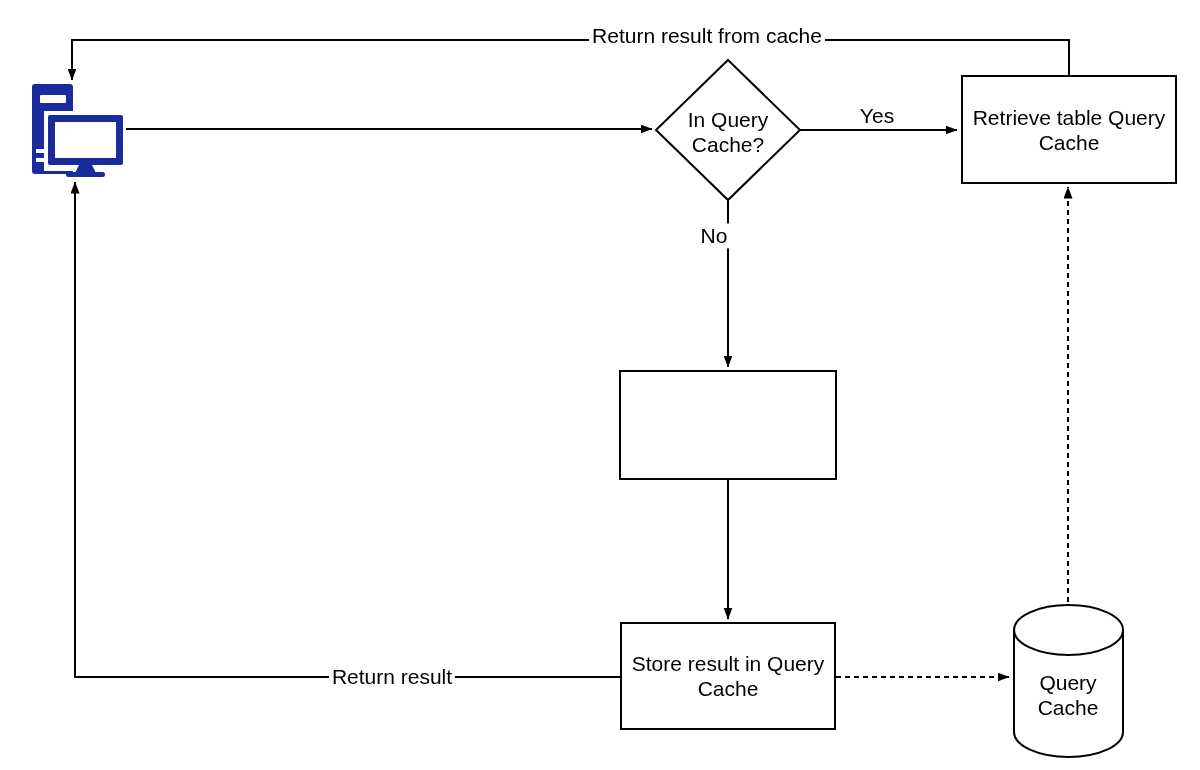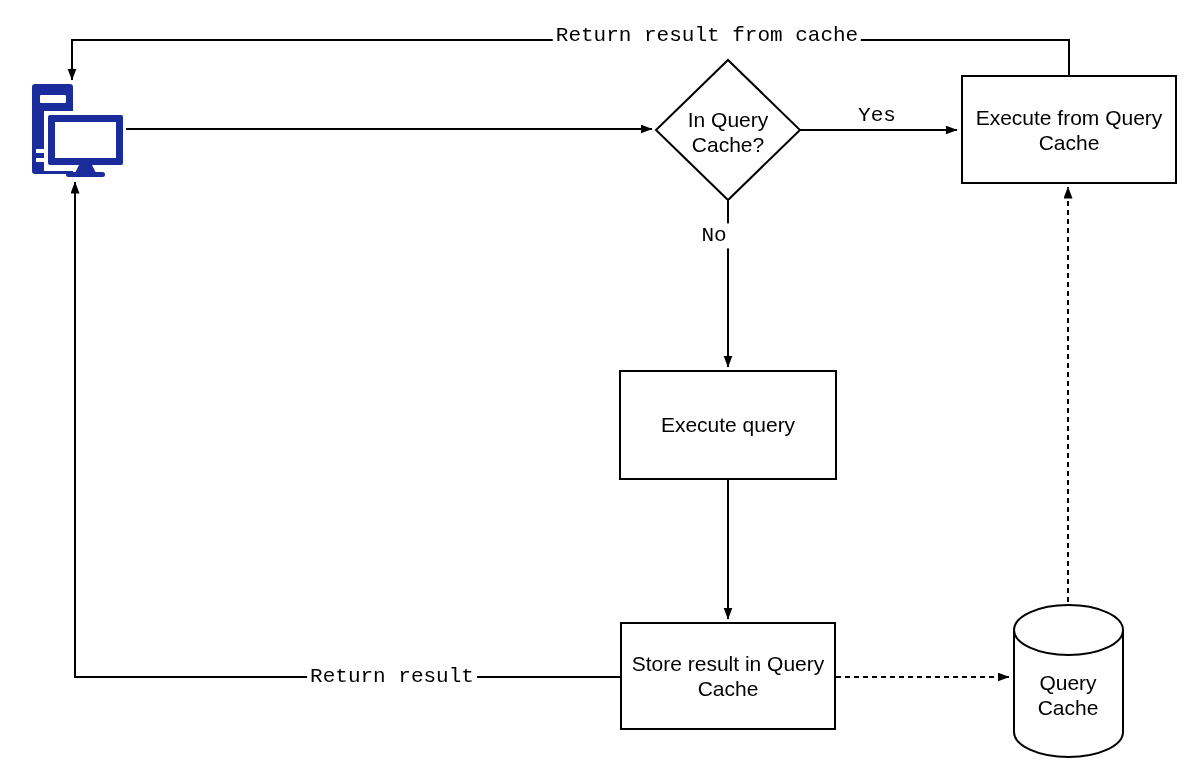--- a/index.html
+++ b/index.html
@@ -14,21 +14,21 @@
   #diagram-svg { position: absolute; left: 0; top: 0; }
   .lbl {
     position: absolute;
     transform: translate(-50%, -50%);
     font-size: 21px;
     line-height: 1.2;
     color: #000;
     text-align: center;
     white-space: nowrap;
   }
-  .lbl.bg { background: #ffffff; padding: 0 3px; font-family: Liberation Mono, monospace; }
+  .lbl.bg { background: #ffffff; padding: 0 3px; }
   .lbl.wrap { white-space: normal; }
 </style>
 </head>
 <body>
 
 <div id="canvas">
 
   <svg id="diagram-svg" width="1200" height="770" viewBox="0 0 1200 770">
     <defs>
       <marker id="arrow" markerWidth="14" markerHeight="11" refX="11.5" refY="4.5" orient="auto" markerUnits="userSpaceOnUse">
@@ -70,18 +70,17 @@
       <rect x="66" y="172" width="39" height="5" rx="2.5"></rect>
     </g>
   </svg>
 
   <div class="lbl bg" style="left:707px; top:36px;">Return result from cache</div>
   <div class="lbl bg" style="left:877px; top:116px;">Yes</div>
   <div class="lbl bg" style="left:714px; top:236px;">No</div>
   <div class="lbl bg" style="left:392px; top:677px;">Return result</div>
 
   <div class="lbl wrap" style="left:728px; top:132px; width:110px;">In Query Cache?</div>
-  <div class="lbl wrap" style="left:1069px; top:130px; width:195px;">Execute from Query Cache</div>
-  <div class="lbl wrap" style="left:728px; top:425px; width:200px;">Execute query</div>
+  <div class="lbl wrap" style="left:1069px; top:130px; width:195px;">Retrieve table Query Cache</div>
   <div class="lbl wrap" style="left:728px; top:676px; width:200px;">Store result in Query Cache</div>
   <div class="lbl wrap" style="left:1068px; top:695px; width:80px;">Query Cache</div>
 
 </div>
 
 </body></html>

